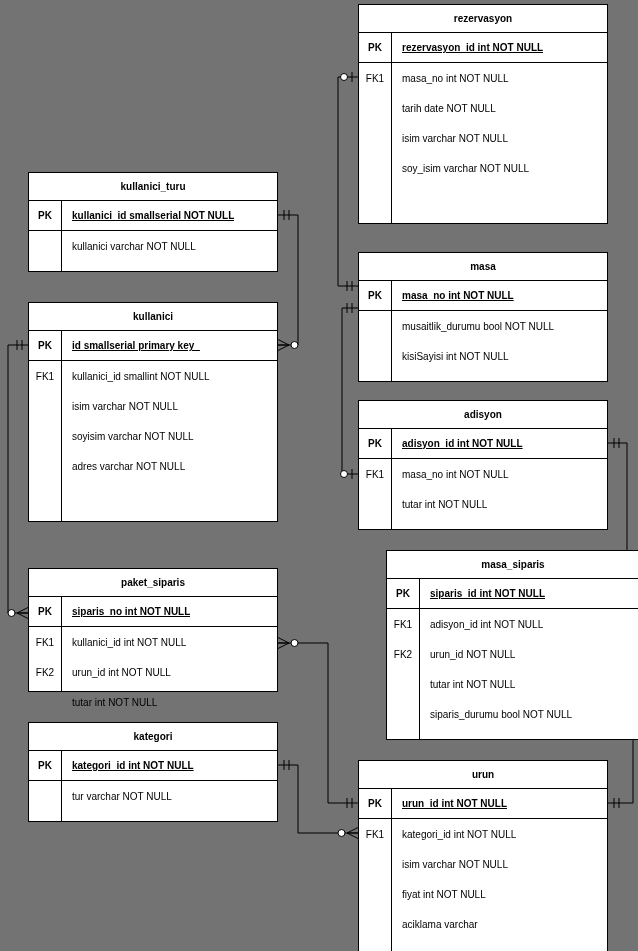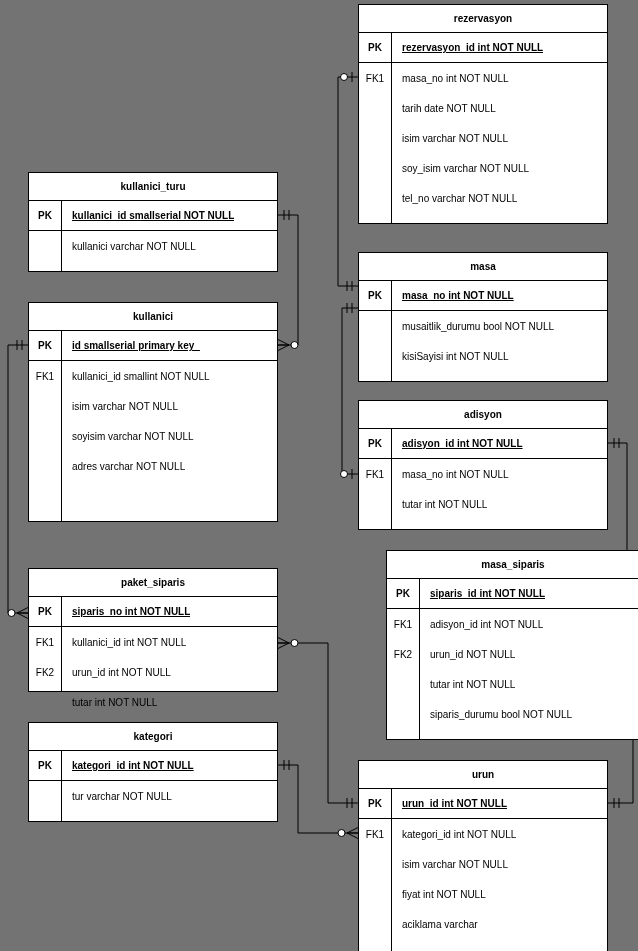--- a/index.html
+++ b/index.html
@@ -130,24 +130,20 @@
             <span class="attr-text">tarih date NOT NULL</span>
           </div>
           <div class="attr-row">
             <span class="key-cell"></span>
             <span class="attr-text">isim varchar NOT NULL</span>
           </div>
           <div class="attr-row">
             <span class="key-cell"></span>
             <span class="attr-text">soy_isim varchar NOT NULL</span>
           </div>
-          <div class="attr-row">
-            <span class="key-cell"></span>
-            <span class="attr-text">tel_no varchar NOT NULL</span>
-          </div>
         </div>
       </div>
       <div class="entity" style="left: 358px; top: 252px; width: 250px; height: 130px;">
         <div class="entity-title">masa</div>
         <div class="entity-body">
           <div class="attr-row pk">
             <span class="key-cell">PK</span>
             <span class="attr-text">masa_no int NOT NULL</span>
           </div>
           <div class="attr-row">

